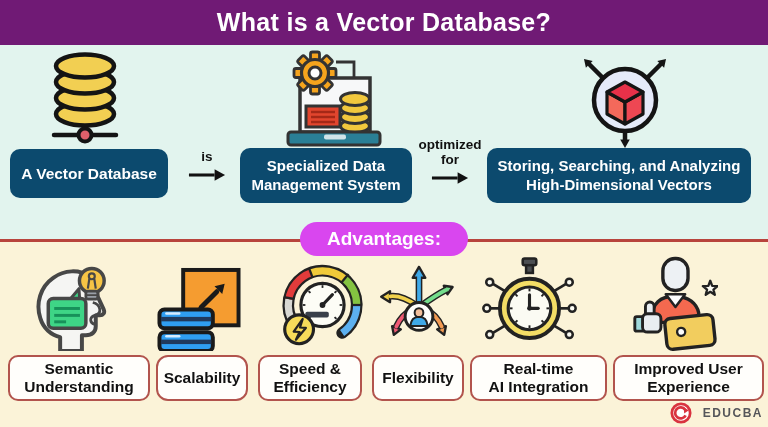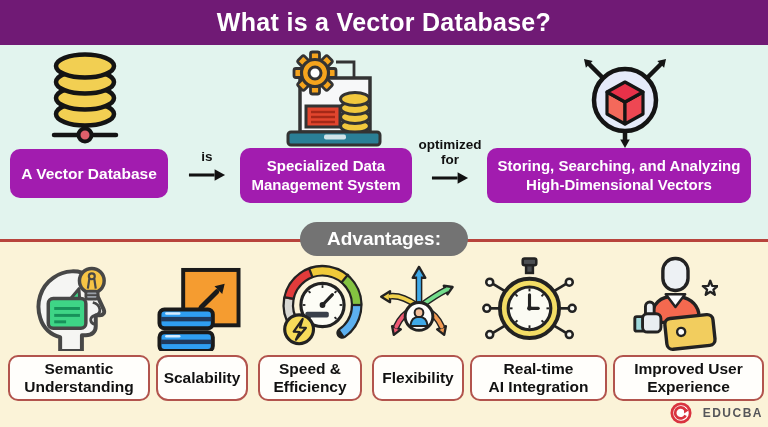--- a/index.html
+++ b/index.html
@@ -6,24 +6,24 @@
   .stage{position:relative;width:768px;height:427px;overflow:hidden;
          font-family:"Liberation Sans",sans-serif;}
   
   .header{position:absolute;top:0;left:0;right:0;height:45px;background:#701a75;
           display:flex;align-items:center;justify-content:center;}
   .header .title{color:#fff;font-size:25px;font-weight:bold;letter-spacing:.3px;}
   .top-section{position:absolute;top:45px;left:0;right:0;height:194px;background:#e2f4ee;}
   .bottom-section{position:absolute;top:239px;left:0;right:0;bottom:0;background:#fbf3d8;
                   border-top:3px solid #b8443c;box-sizing:border-box;}
   .pill{position:absolute;left:50%;top:222px;transform:translateX(-50%);
-        background:#737373;color:#fff;font-weight:bold;font-size:19px;
+        background:#d946ef;color:#fff;font-weight:bold;font-size:19px;
         padding:6px 27px;border-radius:19px;z-index:6;white-space:nowrap;}
   
-  .gbox{position:absolute;background:#a21caf;color:#fff;font-weight:bold;border-radius:10px;
+  .gbox{position:absolute;background:#0c4a6e;color:#fff;font-weight:bold;border-radius:10px;
         display:flex;align-items:center;justify-content:center;text-align:center;
         white-space:pre-line;line-height:1.25;box-sizing:border-box;}
   #gbox1{left:10px;top:149px;width:158px;height:49px;font-size:15.5px;}
   #gbox2{left:240px;top:148px;width:172px;height:55px;font-size:15px;}
   #gbox3{left:487px;top:148px;width:264px;height:55px;font-size:15px;}
   .connector{position:absolute;display:flex;flex-direction:column;align-items:center;
              color:#111;font-weight:bold;font-size:13.5px;line-height:1.1;text-align:center;}
   #conn1{left:184px;top:150px;width:46px;}
   #conn2{left:419px;top:138px;width:62px;}
   .connector svg{margin-top:2px;}

